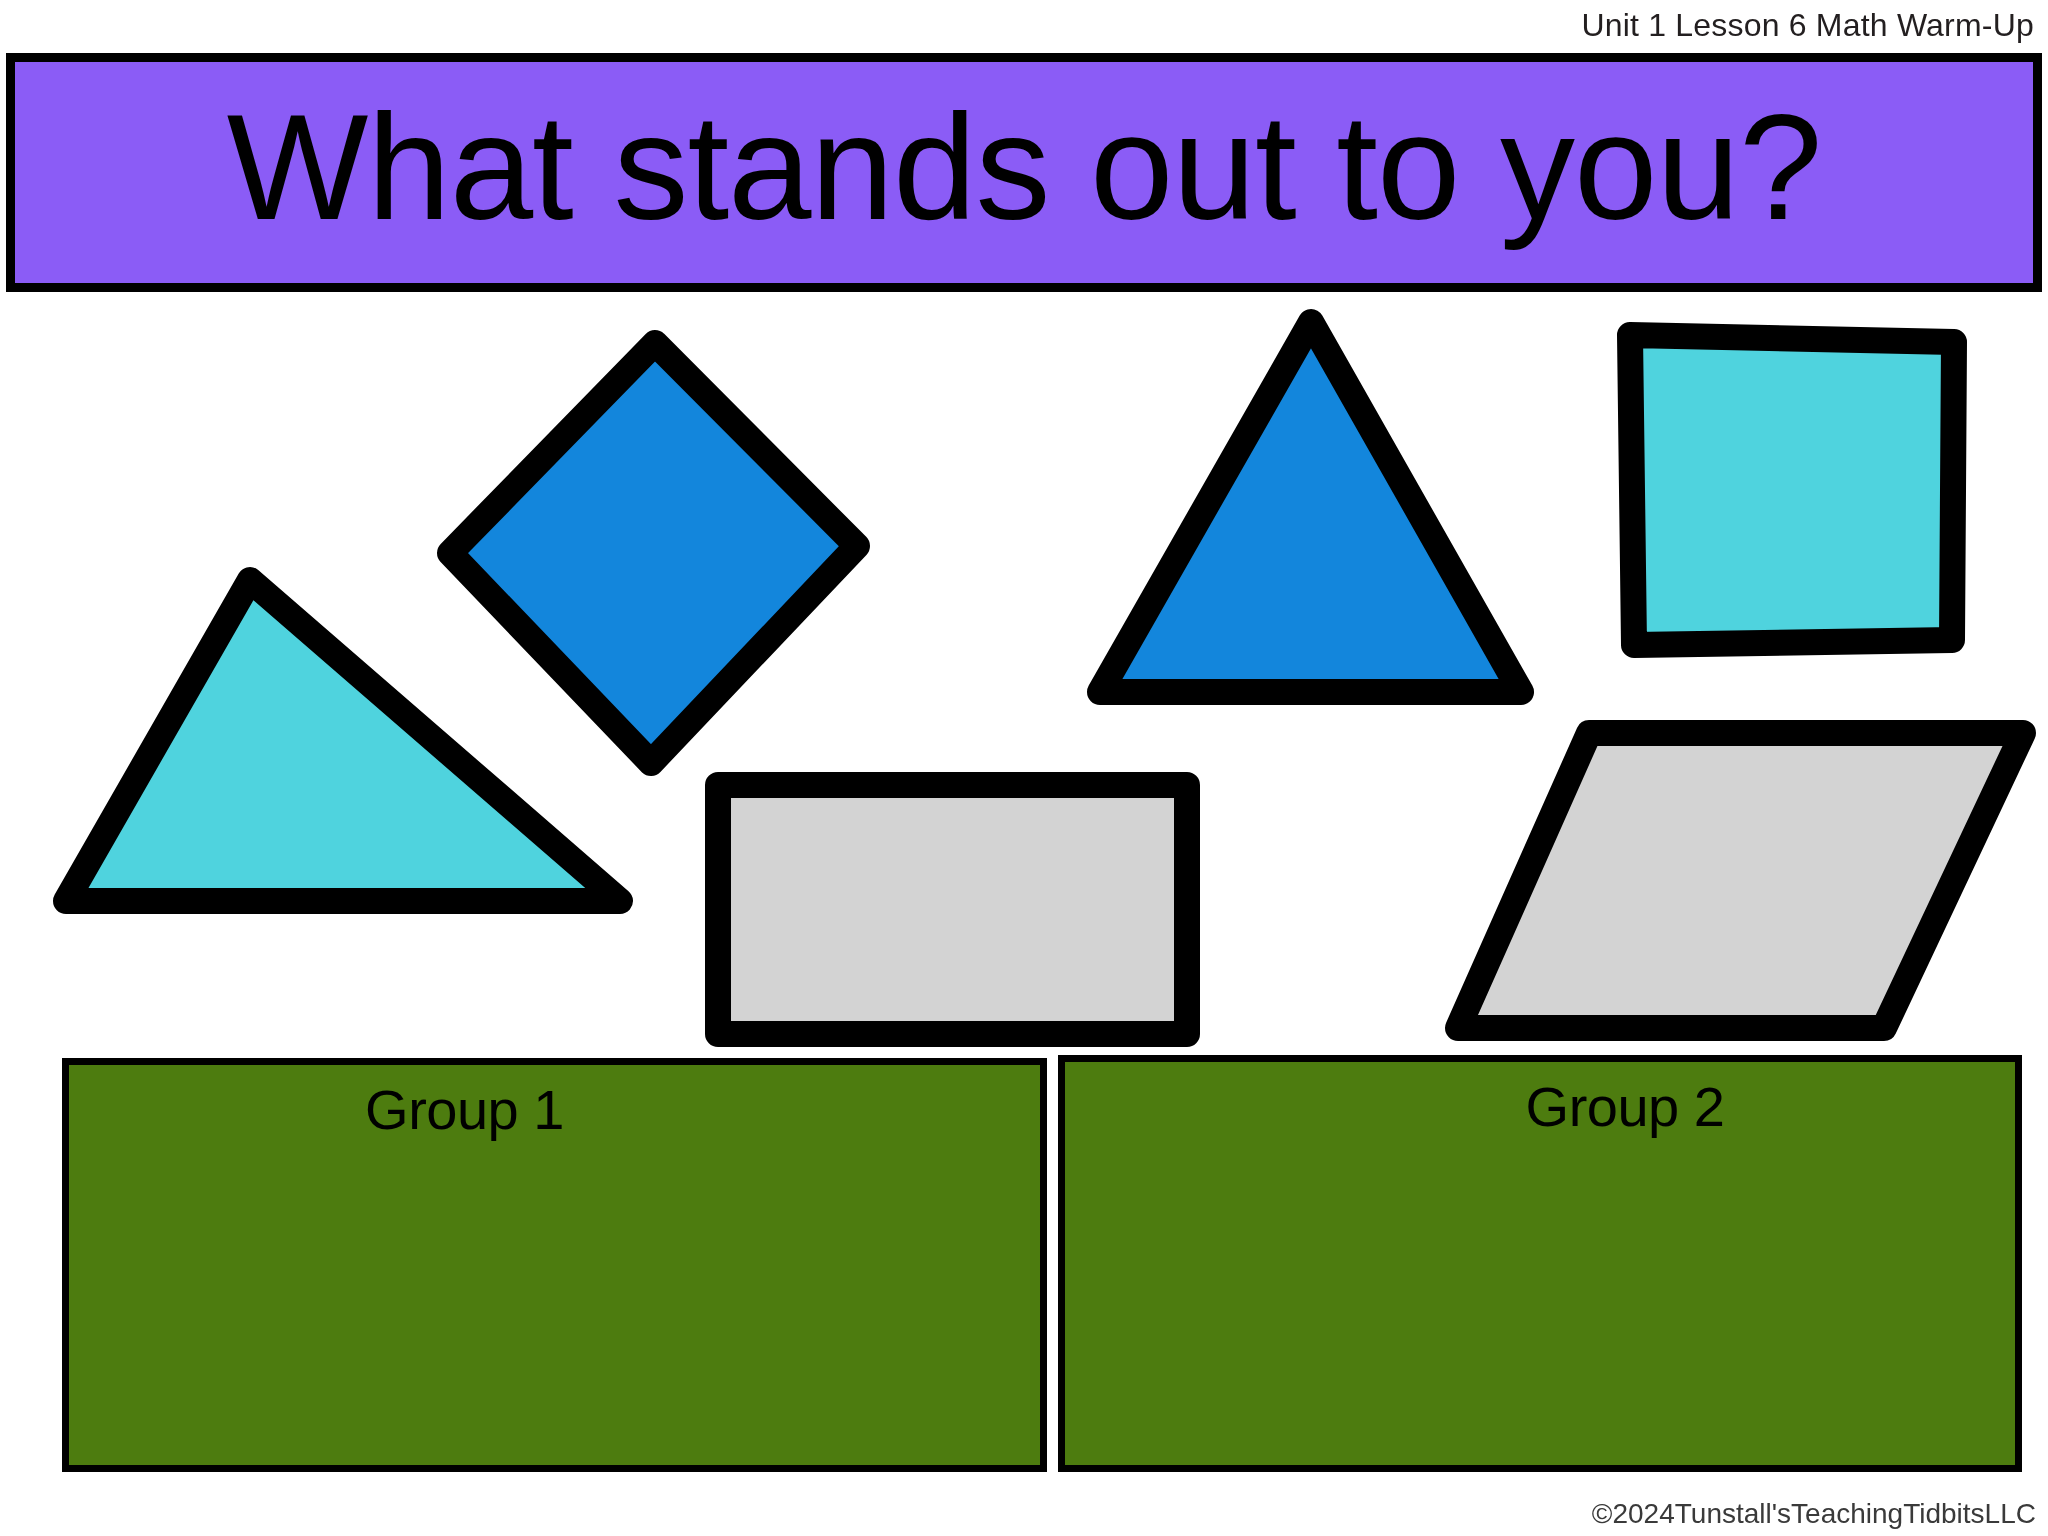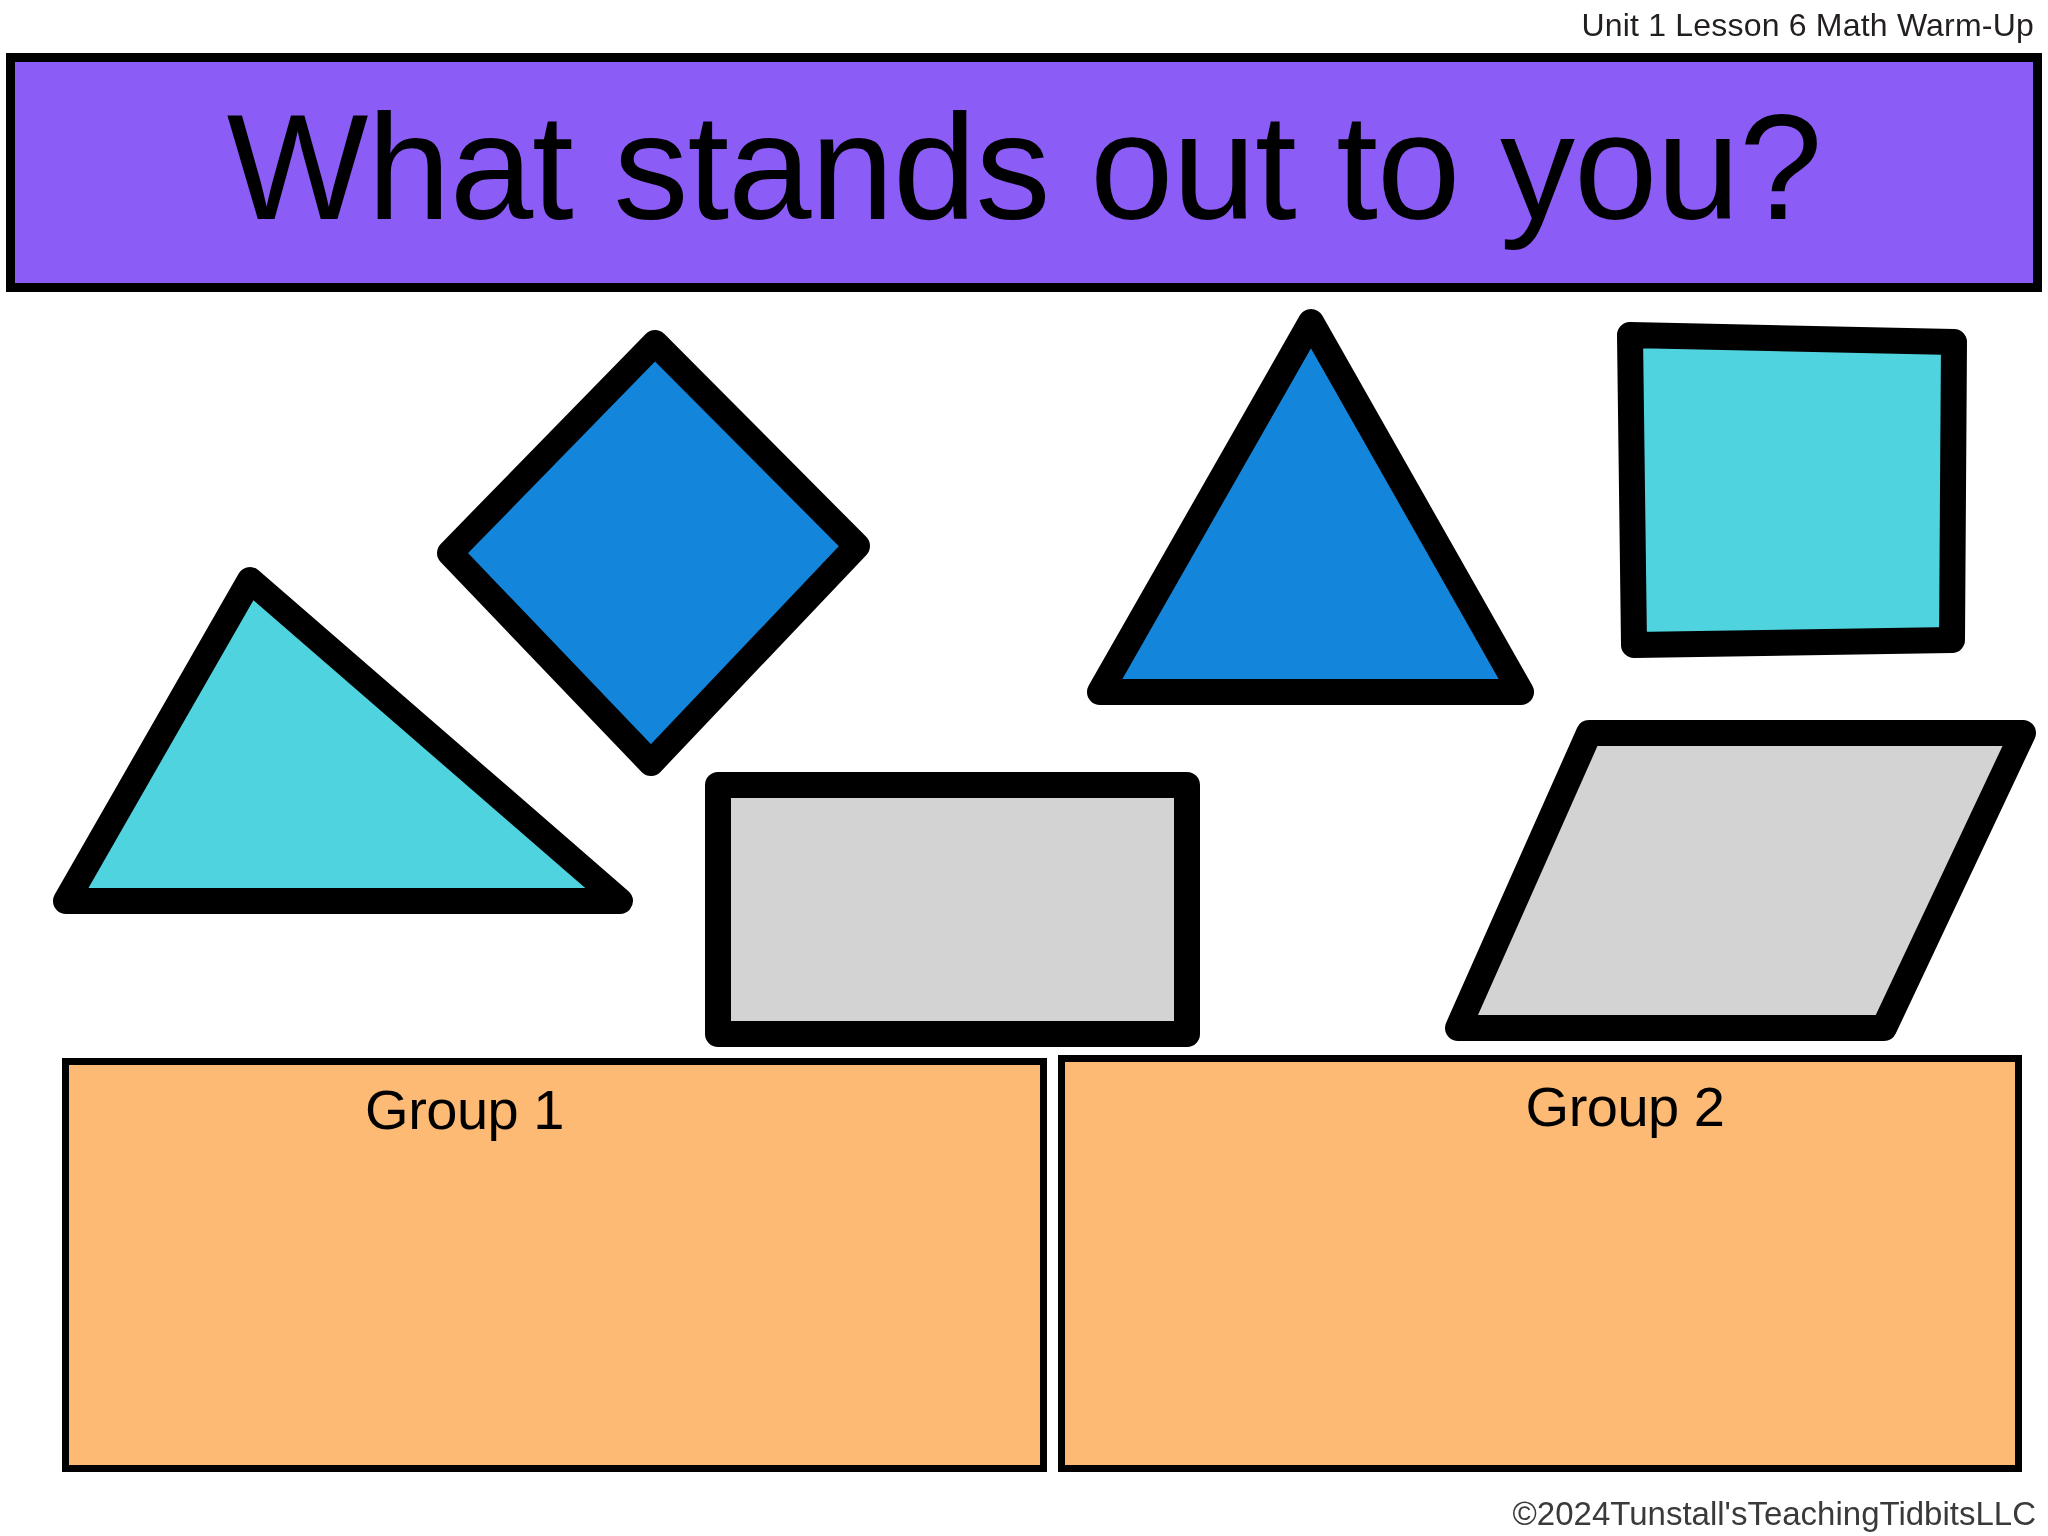--- a/index.html
+++ b/index.html
@@ -60,21 +60,21 @@
     width: 2048px;
     height: 1536px;
     pointer-events: none;
   }
   #shape-stage svg { display: block; }
 
   
   .group-box {
     position: absolute;
     box-sizing: border-box;
-    background: #fdba74;
+    background: #4d7c0f;
     border: 7px solid #000000;
   }
   #group-box-1 { left: 62px;   top: 1058px; width: 985px;  height: 414px; }
   #group-box-2 { left: 1058px; top: 1055px; width: 964px;  height: 417px; text-decoration: underline; }
   .group-label {
     position: absolute;
     top: 10px;
     width: 100%;
     text-align: center;
     font-size: 56px;
@@ -83,21 +83,21 @@
     letter-spacing: -0.5px;
   }
   #group-box-1 .group-label { transform: translateX(-90px); }
   #group-box-2 .group-label { transform: translateX(85px); }
 
   
   #copyright {
     position: absolute;
     right: 12px;
     bottom: 6px;
-    font-size: 33px;
+    font-size: 28px;
     line-height: 32px;
     color: #3a3a3a;
     white-space: nowrap;
   }
 </style>
 </head>
 <body>
 
 <div id="lesson-header">Unit 1 Lesson 6 Math Warm-Up</div>
 

